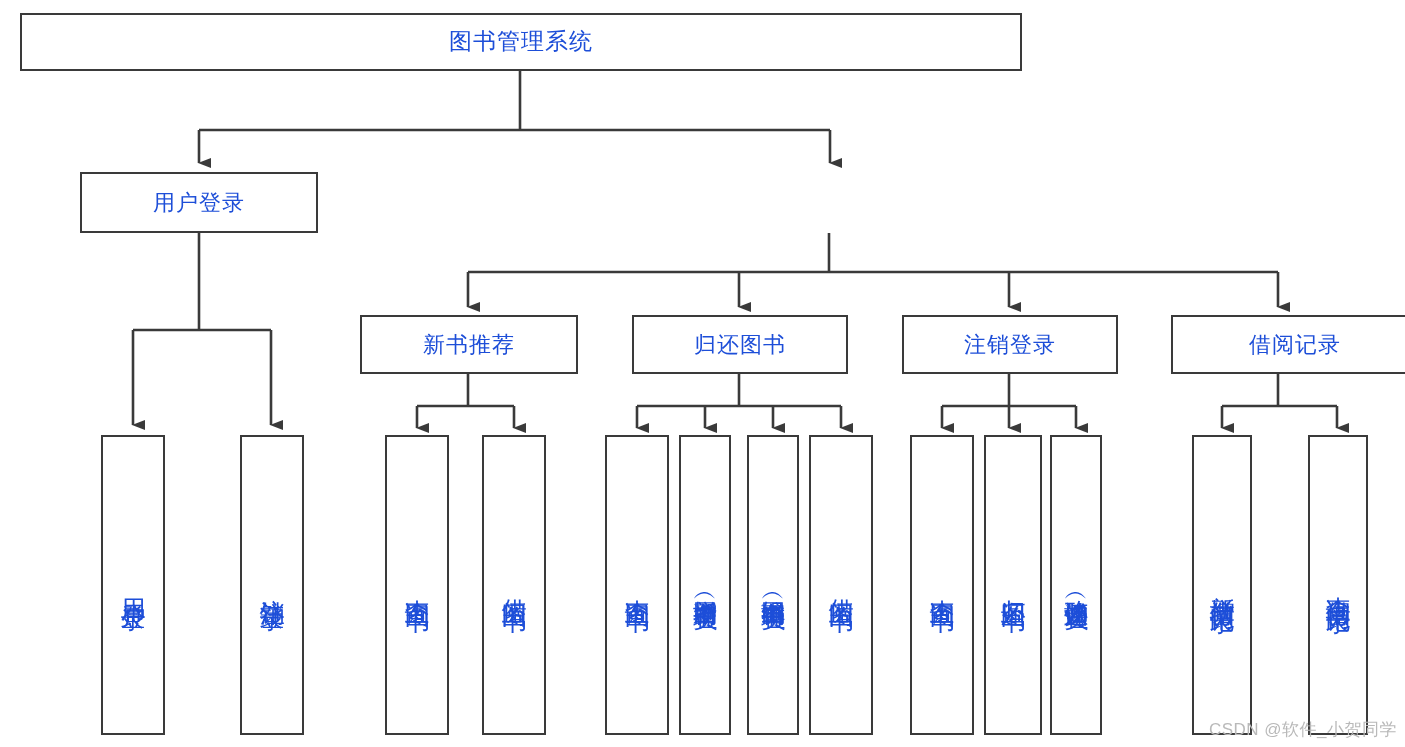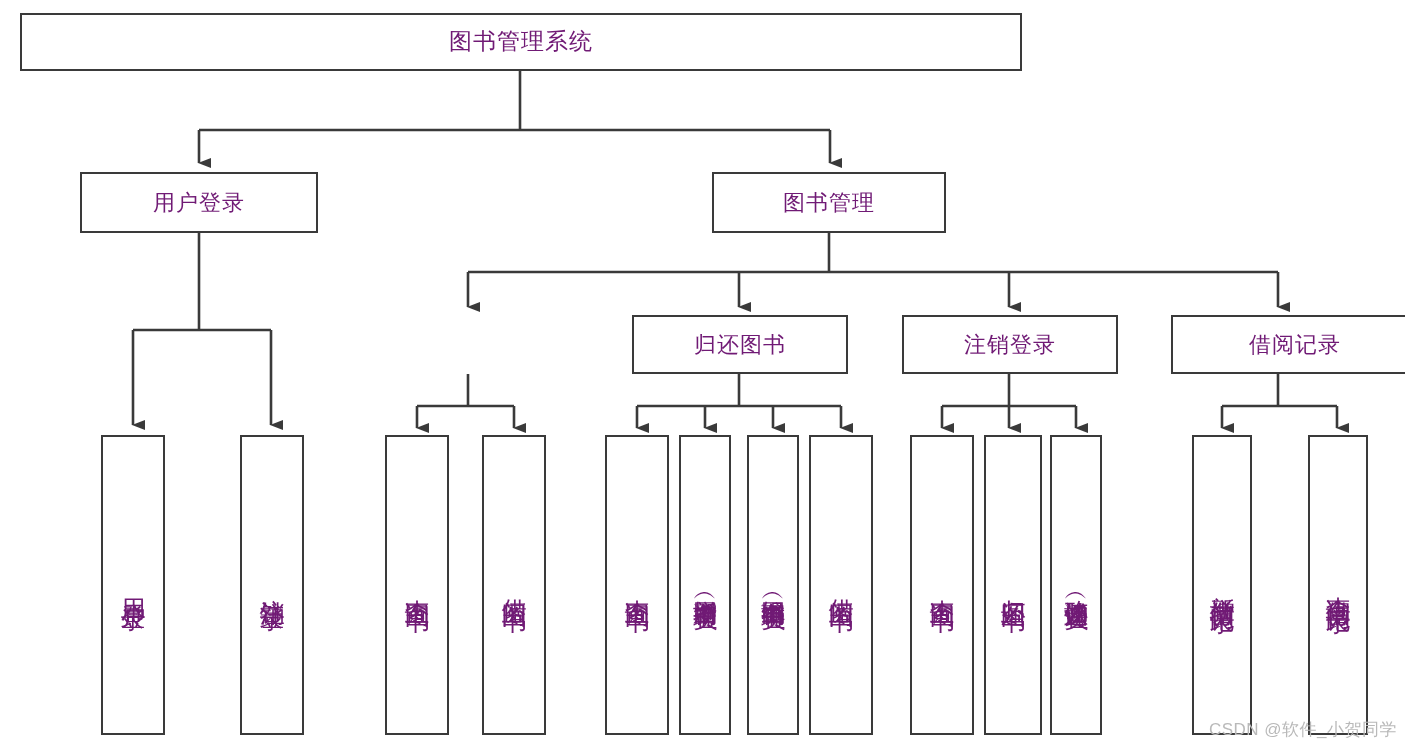--- a/index.html
+++ b/index.html
@@ -27,21 +27,21 @@
     pointer-events: none;
   }
   .node {
     position: absolute;
     box-sizing: border-box;
     background: #ffffff;
     border: 2.5px solid #3a3a3a;
     display: flex;
     align-items: center;
     justify-content: center;
-    color: #701a75;
+    color: #1d4ed8;
     z-index: 3;
   }
   .node .label {
     display: block;
     text-align: center;
     line-height: 1.18;
     white-space: nowrap;
   }
   
   .node.horiz .label {
@@ -135,24 +135,24 @@
     </g>
   </svg>
 
   <div class="node horiz root" style="left:20px; top:13px; width:1002px; height:58px;">
     <span class="label">图书管理系统</span>
   </div>
 
   <div class="node horiz" style="left:80px; top:172px; width:238px; height:61px;">
     <span class="label">用户登录</span>
   </div>
-  <div class="node horiz" style="left:712px; top:172px; width:234px; height:61px;">
-    <span class="label">图书管理</span>
-  </div>
-
+
+  <div class="node horiz" style="left:360px; top:315px; width:218px; height:59px;">
+    <span class="label">新书推荐</span>
+  </div>
   <div class="node horiz" style="left:632px; top:315px; width:216px; height:59px;">
     <span class="label">归还图书</span>
   </div>
   <div class="node horiz" style="left:902px; top:315px; width:216px; height:59px;">
     <span class="label">注销登录</span>
   </div>
   <div class="node horiz" style="left:1171px; top:315px; width:248px; height:59px;">
     <span class="label">借阅记录</span>
   </div>
 

